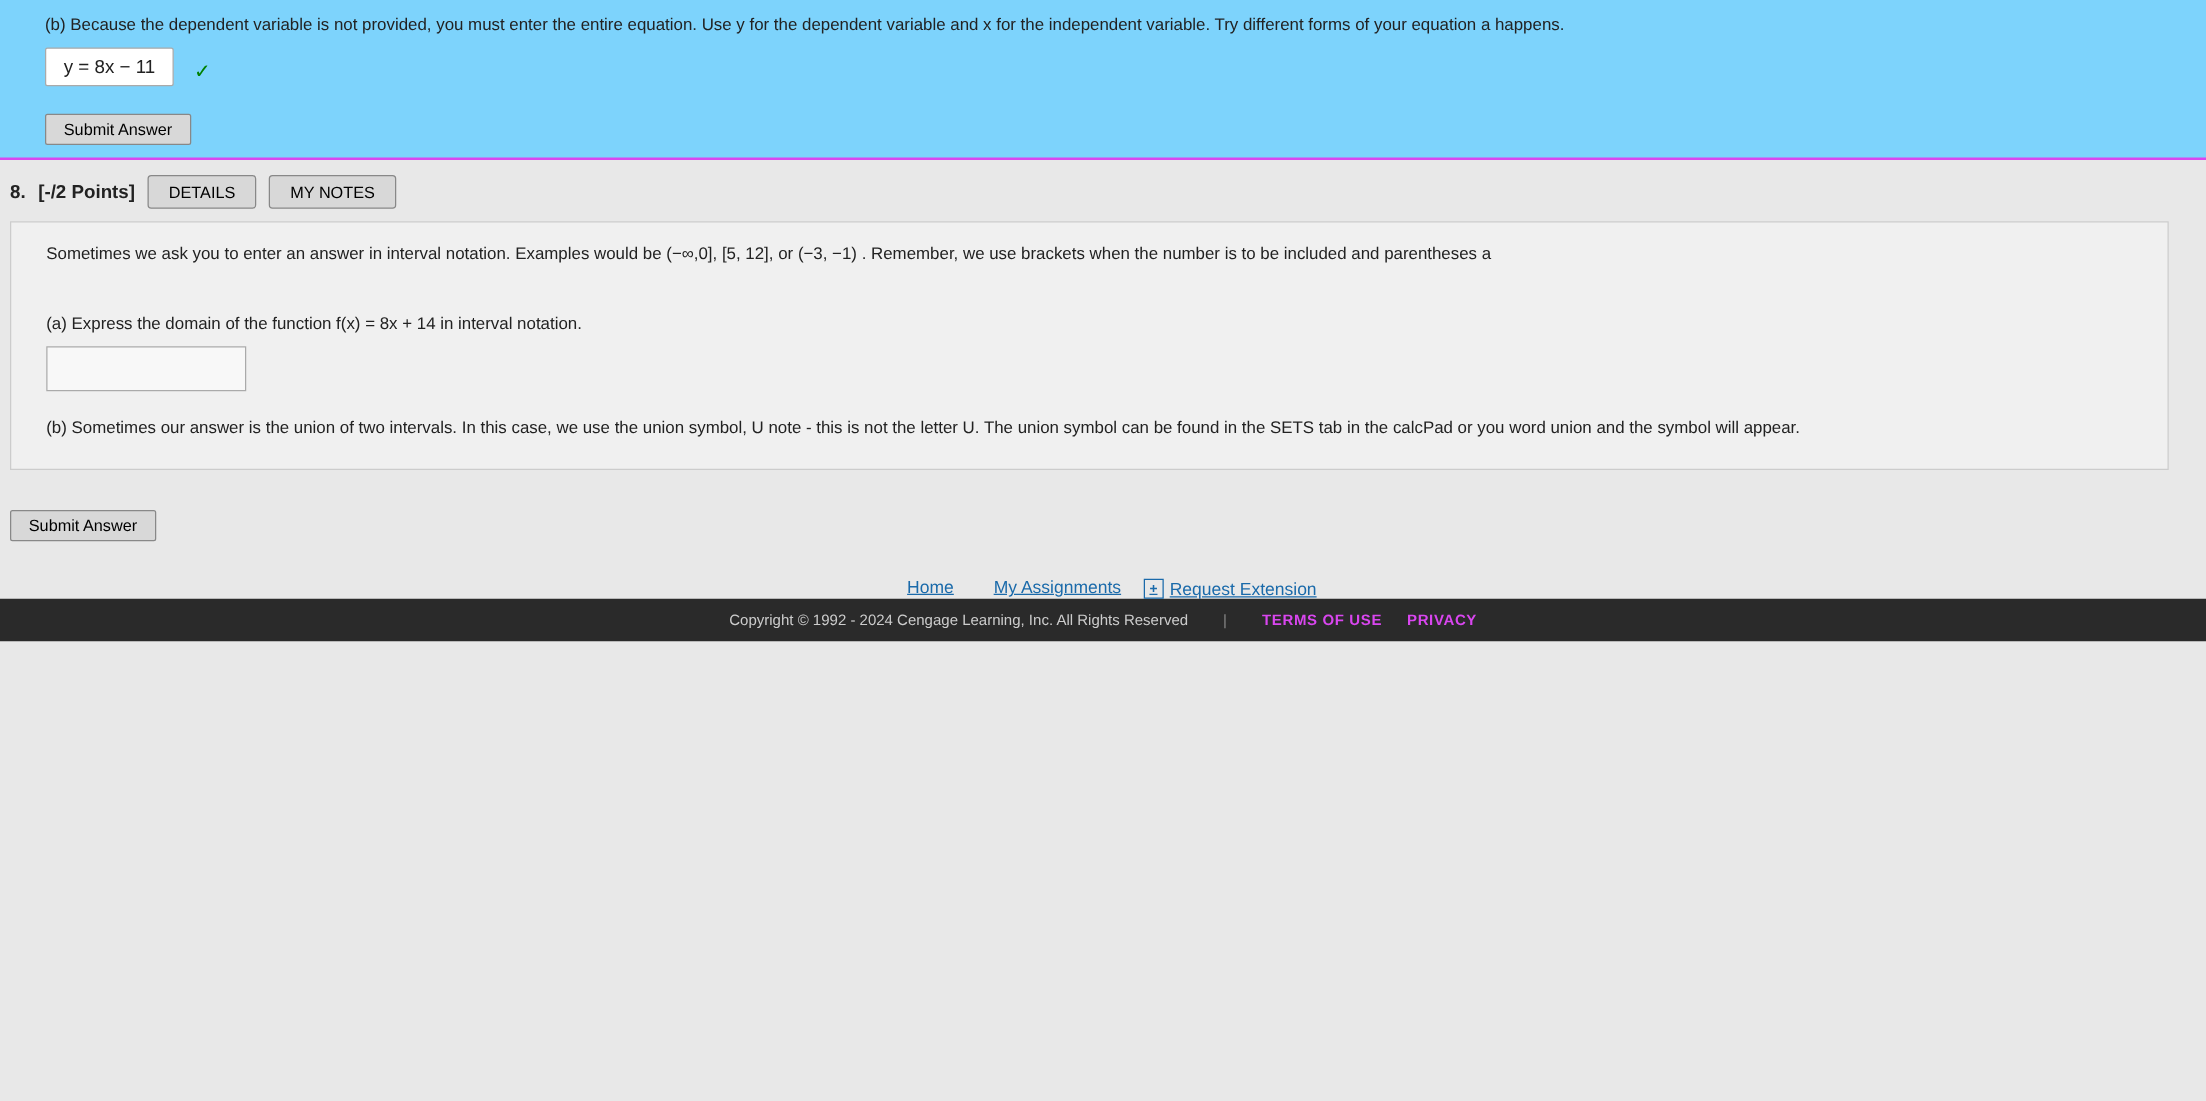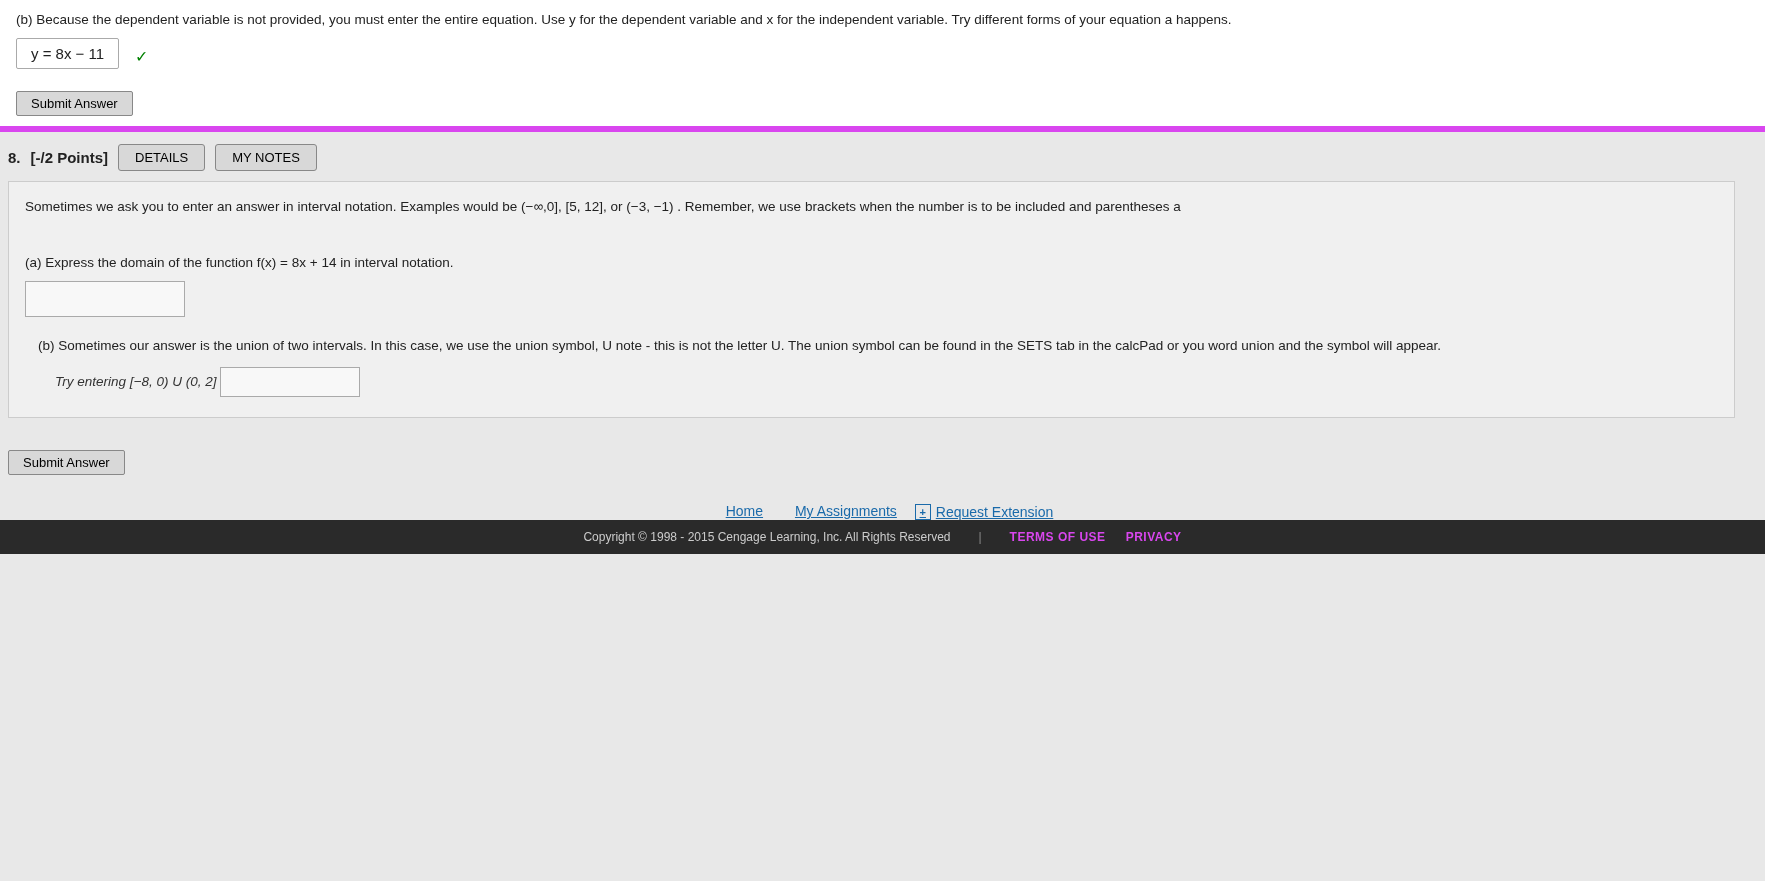--- a/index.html
+++ b/index.html
@@ -11,23 +11,23 @@
       min-height: 881px;
       overflow-x: hidden;
     }
 
     .page-wrapper {
       background: #e8e8e8;
       padding: 0;
     }
 
     .top-section {
-      background: #ffffff;
-      padding: 10px 30px 10px 16px;
-      border-bottom: 6px solid #d946ef;
+      background: #7dd3fc;
+      padding: 10px 30px 10px 36px;
+      border-bottom: 2px solid #d946ef;
     }
 
     .top-text {
       font-size: 13.5px;
       color: #222;
       line-height: 1.5;
       margin-bottom: 8px;
     }
 
     .equation-box {
@@ -80,21 +80,21 @@
       background: #d8d8d8;
       padding: 5px 16px;
       font-size: 13px;
       cursor: pointer;
       border-radius: 3px;
       text-align: right;
     }
 
     .question-body {
       background: #f0f0f0;
-      padding: 14px 16px;
+      padding: 14px 28px;
       border: 1px solid #ccc;
     }
 
     .question-intro {
       font-size: 13.5px;
       line-height: 1.6;
       margin-bottom: 14px;
       color: #222;
     }
 
@@ -126,21 +126,20 @@
       padding: 4px 8px;
       font-size: 13px;
       vertical-align: middle;
     }
 
     .part-b-text {
       font-size: 13.5px;
       line-height: 1.6;
       margin-bottom: 8px;
       color: #222;
-      margin-left: 13px;
     }
 
     .try-entering {
       font-size: 13.5px;
       margin: 10px 0 6px 30px;
       color: #222;
     }
 
     .math-example {
       font-style: italic;
@@ -241,40 +240,36 @@
     </div>
 
     <div class="question-body">
       <p class="question-intro">Sometimes we ask you to enter an answer in interval notation. Examples would be (−∞,0], [5, 12], or (−3, −1) . Remember, we use brackets when the number is to be included and parentheses a</p>
 
       <p class="part-label">(a) Express the domain of the function f(x) = 8x + 14 in interval notation.</p>
       <input type="text" class="answer-input" style="">
 
       <p class="part-b-text">(b) Sometimes our answer is the union of two intervals. In this case, we use the union symbol, U note - this is not the letter U. The union symbol can be found in the SETS tab in the calcPad or you word union and the symbol will appear.</p>
 
-      <div class="try-entering">
-        <span class="math-example">Try entering [−8, 0) U (0, 2]</span>
-        <input type="text" class="answer-input-inline" style="">
-      </div>
     </div>
   </div>
 
   <div class="submit-section">
     <button class="submit-btn">Submit Answer</button>
   </div>
 
   <div class="footer-links">
     <span class="footer-link">Home</span>
     <span class="footer-link">My Assignments</span>
     <span class="request-ext">
       <span class="request-ext-icon">+</span>
       <span>Request Extension</span>
     </span>
   </div>
 
   <div class="footer-bar">
-    <span>Copyright © 1998 - 2015 Cengage Learning, Inc. All Rights Reserved</span>
+    <span>Copyright © 1992 - 2024 Cengage Learning, Inc. All Rights Reserved</span>
     <span class="footer-divider">|</span>
     <span class="footer-bar-link">TERMS OF USE</span>
     <span class="footer-bar-link">PRIVACY</span>
   </div>
 
 </div>
 
 </body></html>

